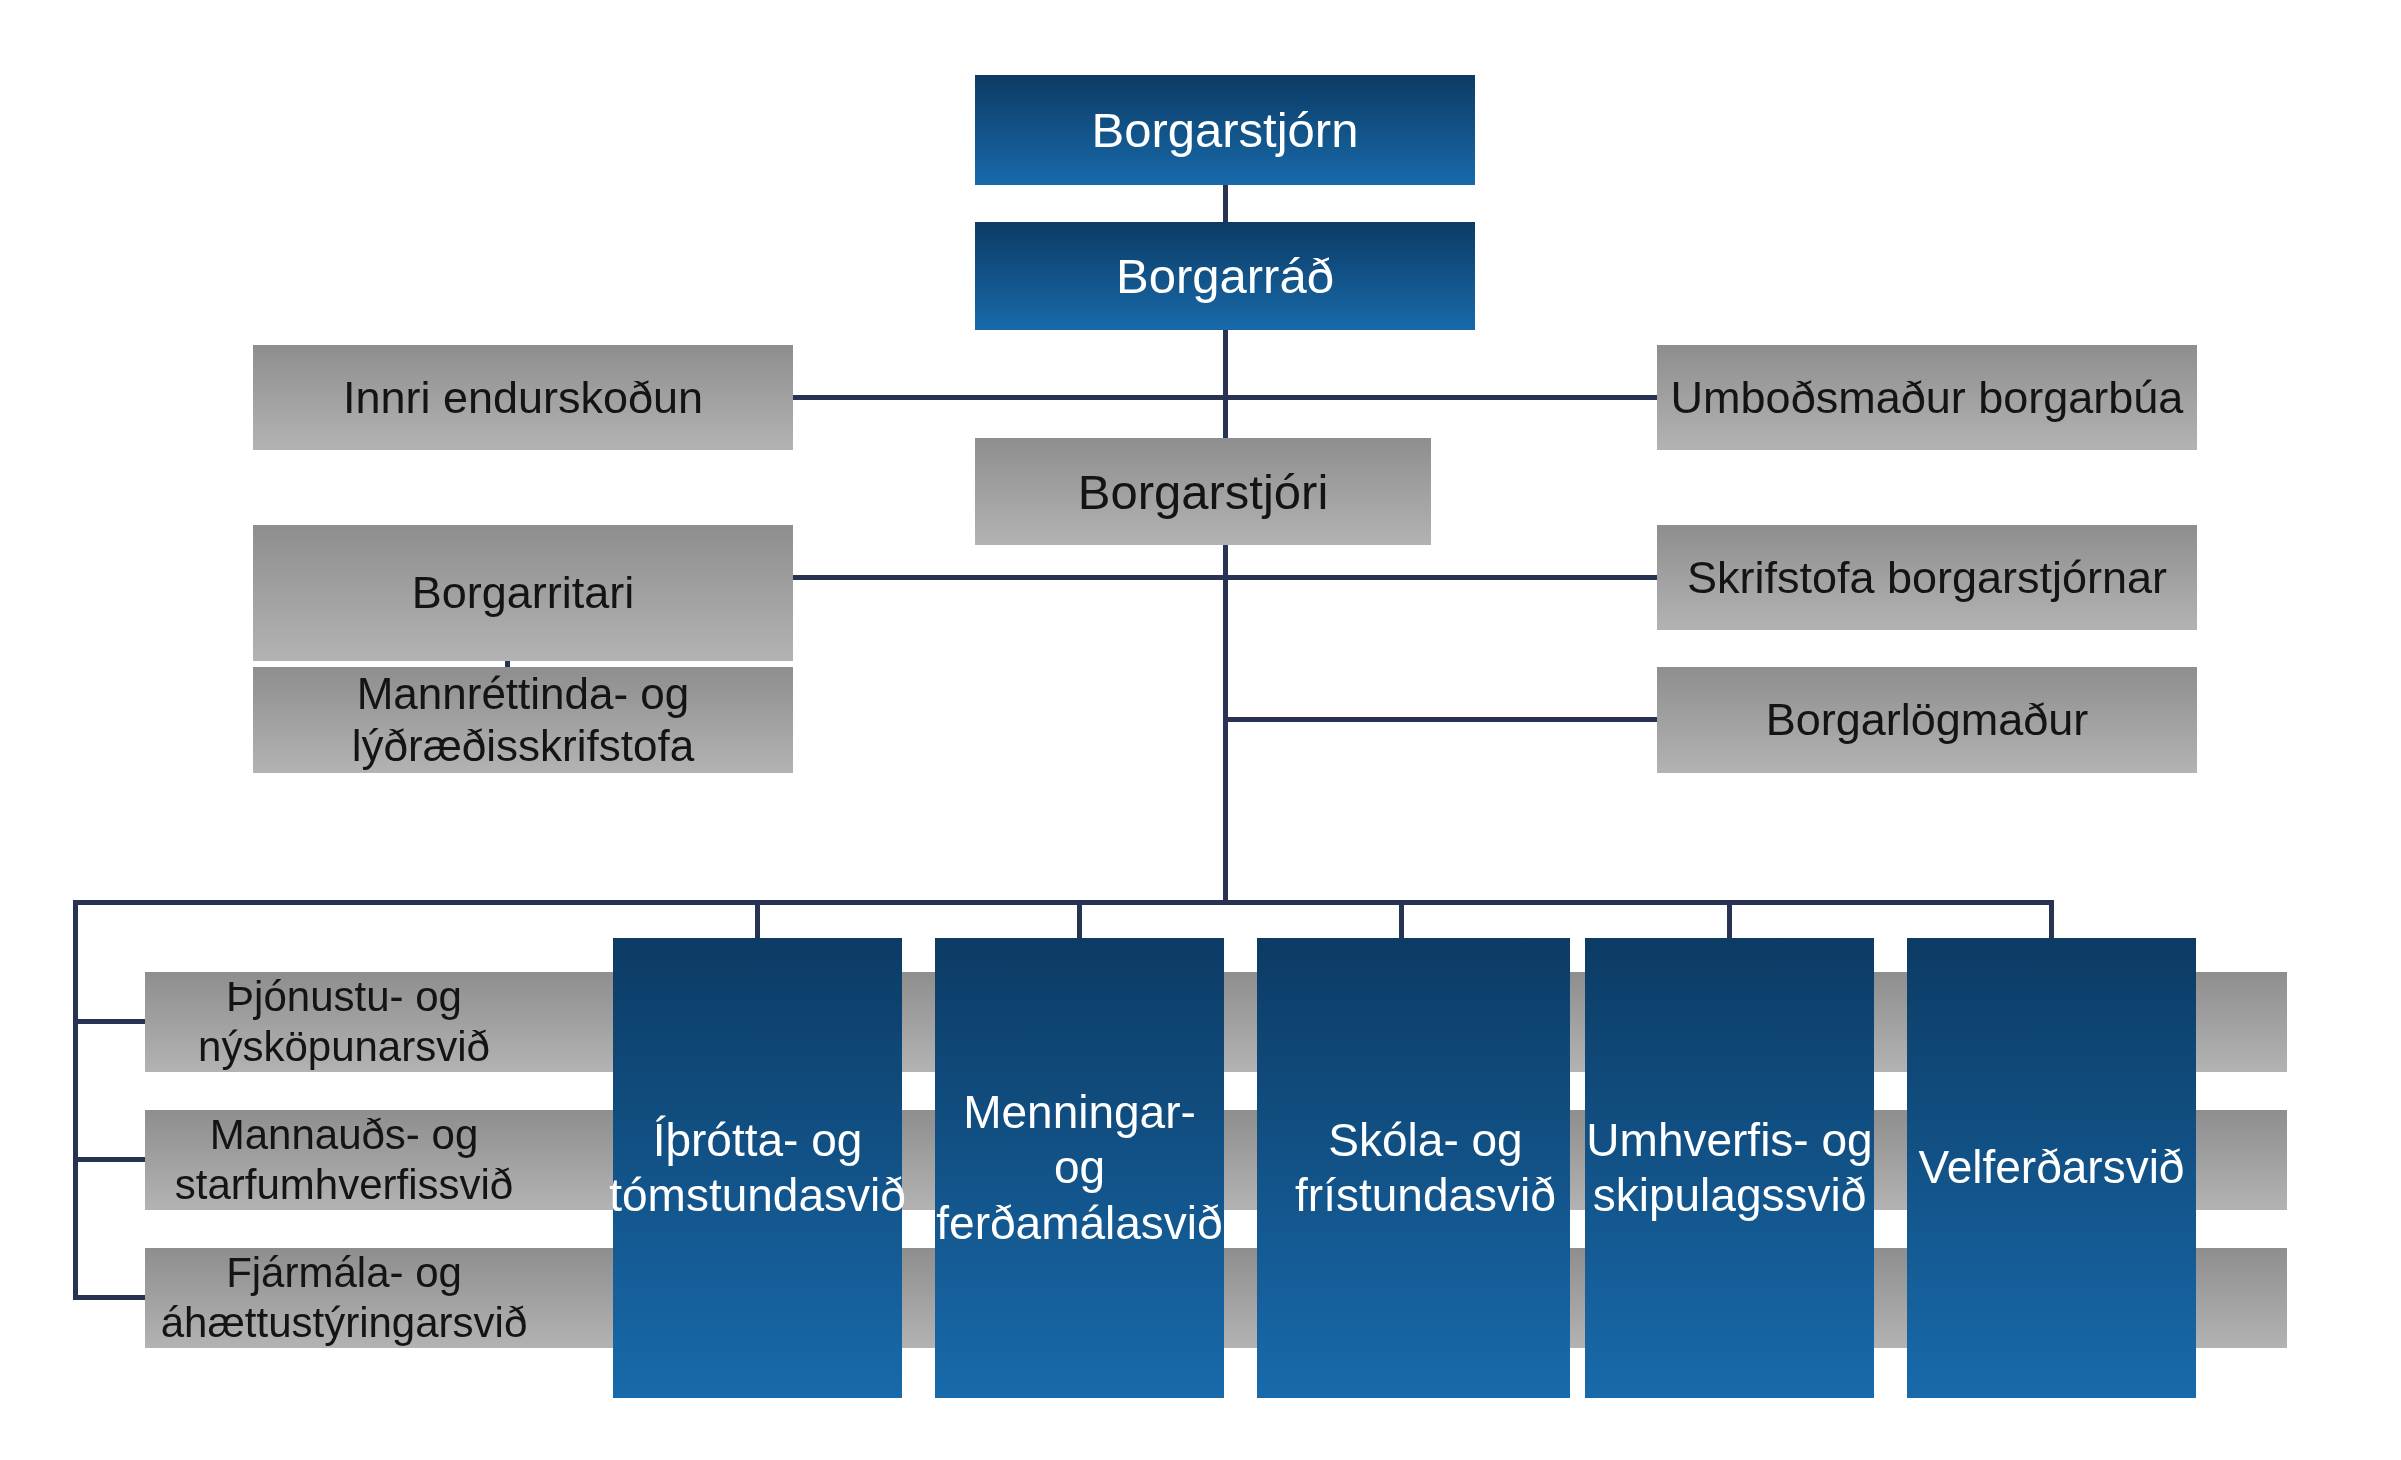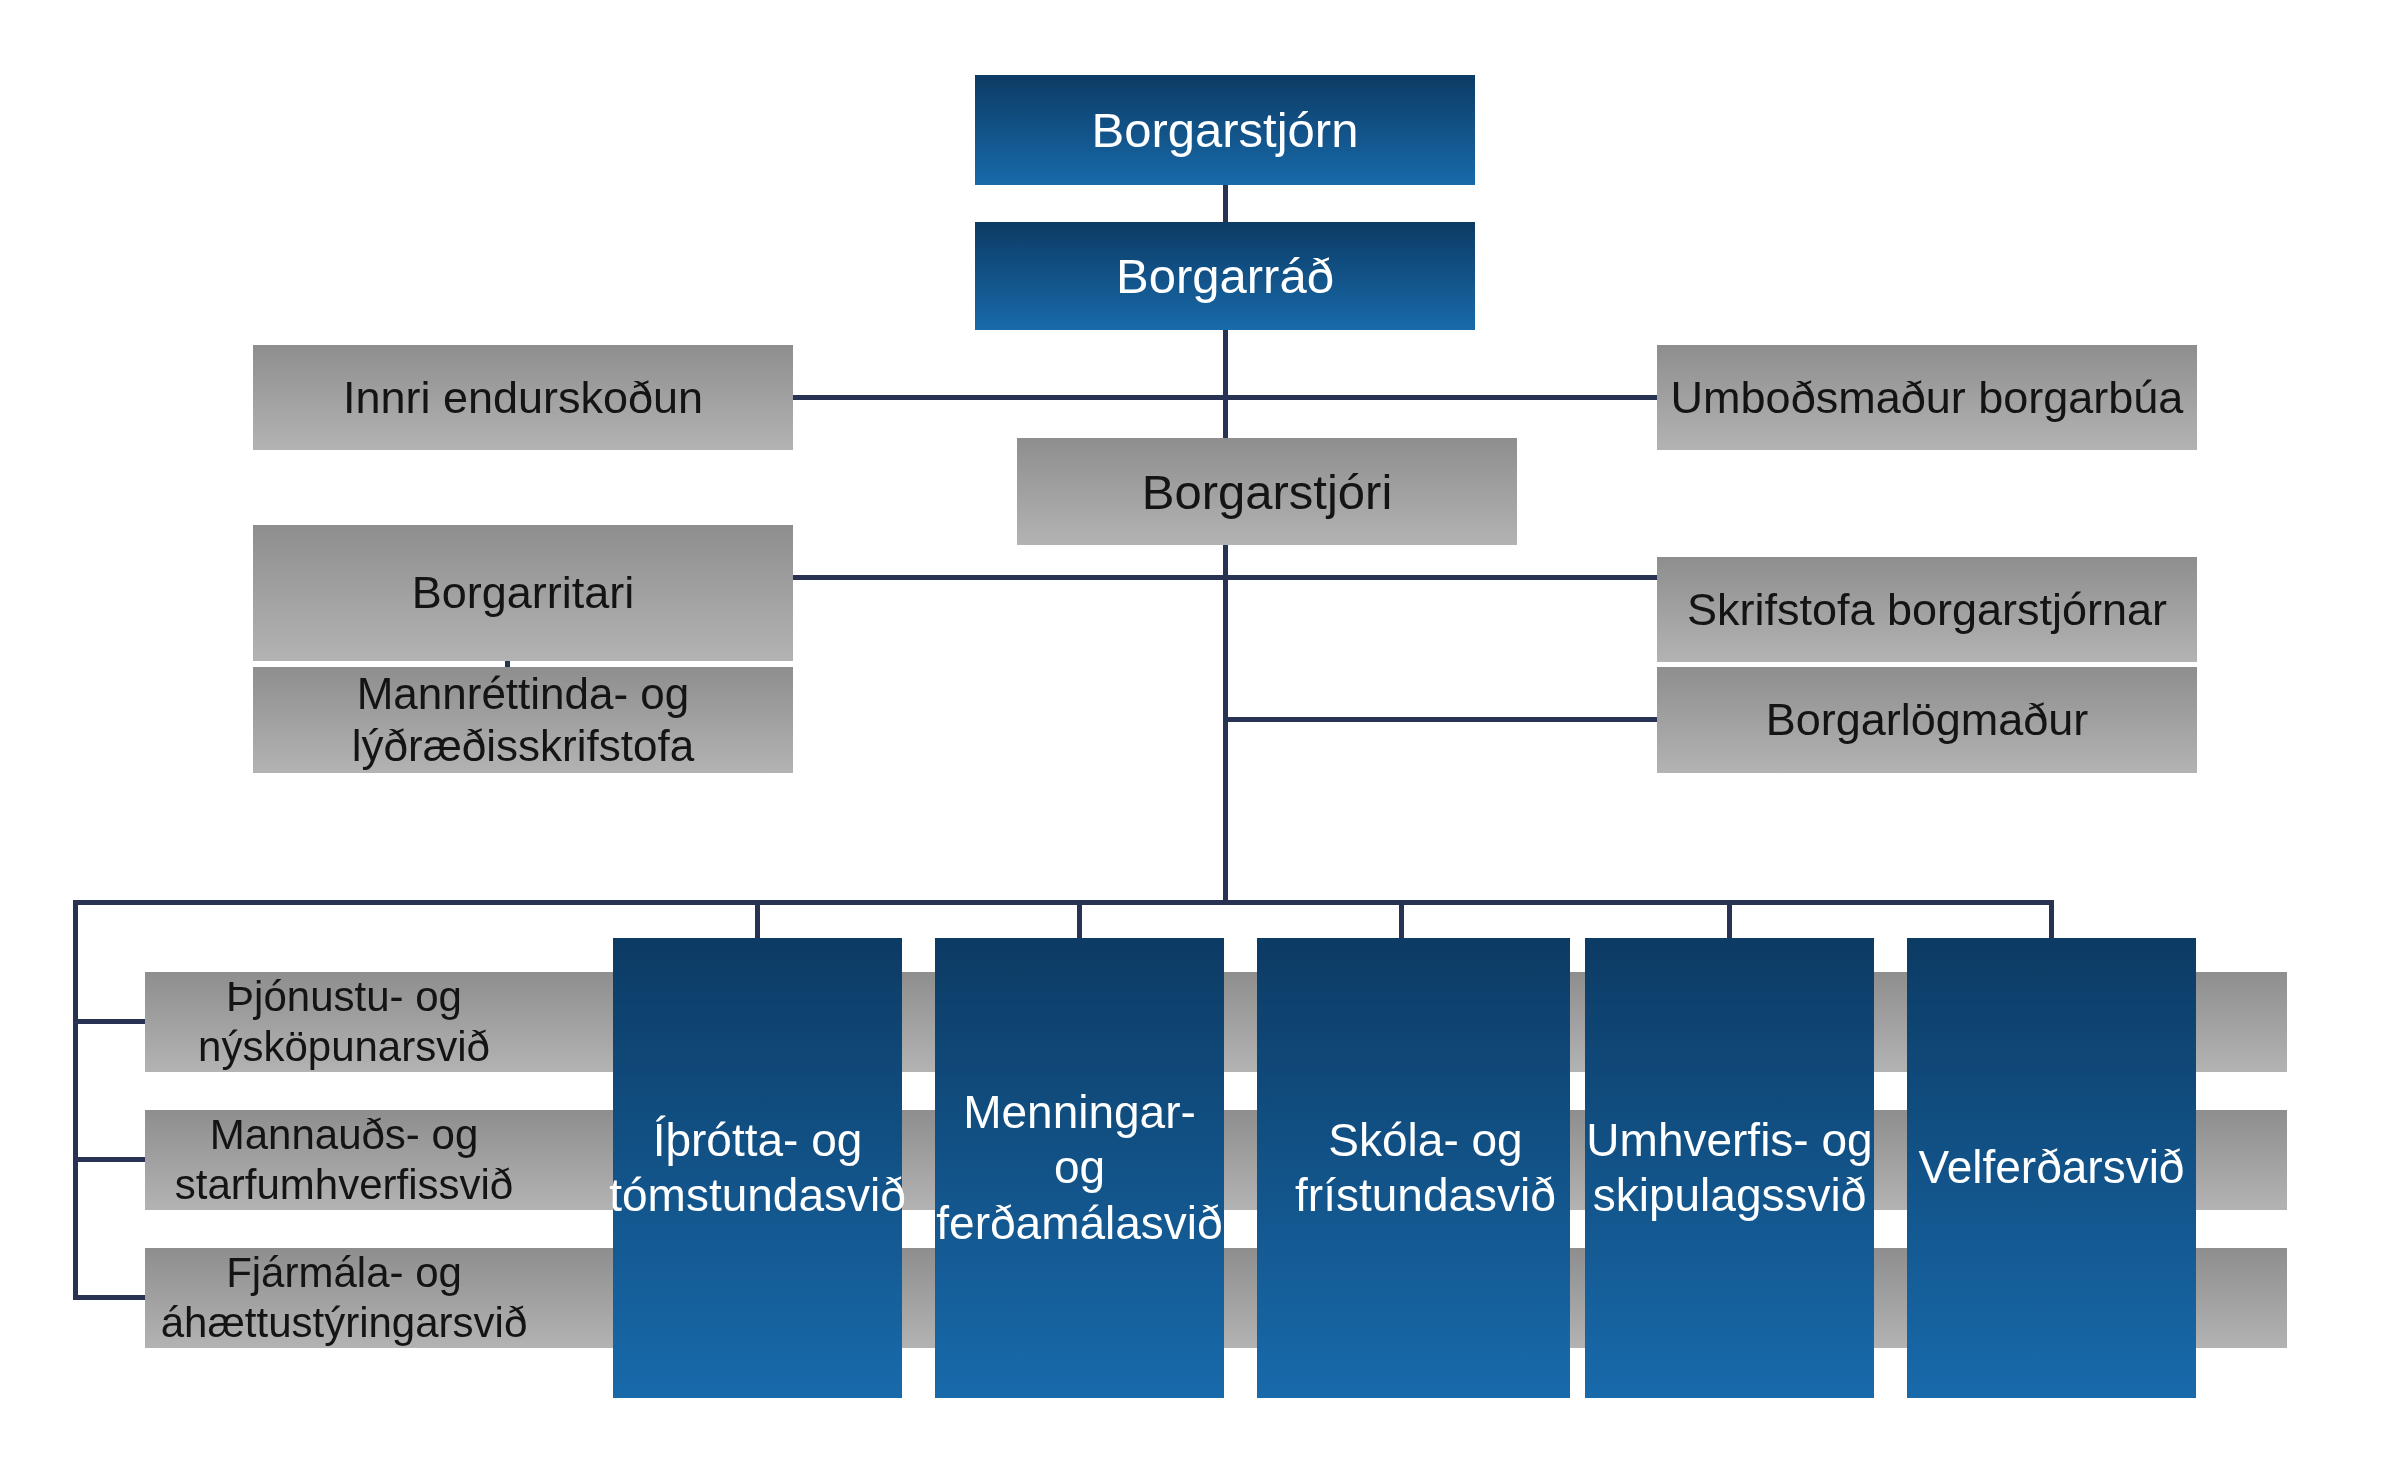--- a/index.html
+++ b/index.html
@@ -155,38 +155,38 @@
       <span></span>
     </div>
   </div>
 
   <div class="box blue" style="left:975px;top:75px;width:500px;height:110px;">
     <span>Borgarstjórn</span>
   </div>
   <div class="box blue" style="left:975px;top:222px;width:500px;height:108px;">
     <span>Borgarráð</span>
   </div>
-  <div class="box gray" style="left:1017px;top:438px;width:500px;height:107px;font-size:49px;">
+  <div class="box gray" style="left:975px;top:438px;width:456px;height:107px;font-size:49px;">
     <span>Borgarstjóri</span>
   </div>
 
   <div class="box gray" style="left:253px;top:345px;width:540px;height:105px;">
     <span>Innri endurskoðun</span>
   </div>
   <div class="box gray" style="left:253px;top:525px;width:540px;height:136px;">
     <span>Borgarritari</span>
   </div>
   <div class="box gray two-line" style="left:253px;top:667px;width:540px;height:106px;">
     <span>Mannréttinda- og</span>
     <span>lýðræðisskrifstofa</span>
   </div>
 
   <div class="box gray" style="left:1657px;top:345px;width:540px;height:105px;">
     <span>Umboðsmaður borgarbúa</span>
   </div>
-  <div class="box gray" style="left:1657px;top:525px;width:540px;height:105px;margin-top:32px;">
+  <div class="box gray" style="left:1657px;top:525px;width:540px;height:105px;">
     <span>Skrifstofa borgarstjórnar</span>
   </div>
   <div class="box gray" style="left:1657px;top:667px;width:540px;height:106px;">
     <span>Borgarlögmaður</span>
   </div>
 
 </div>
 
 </body></html>

